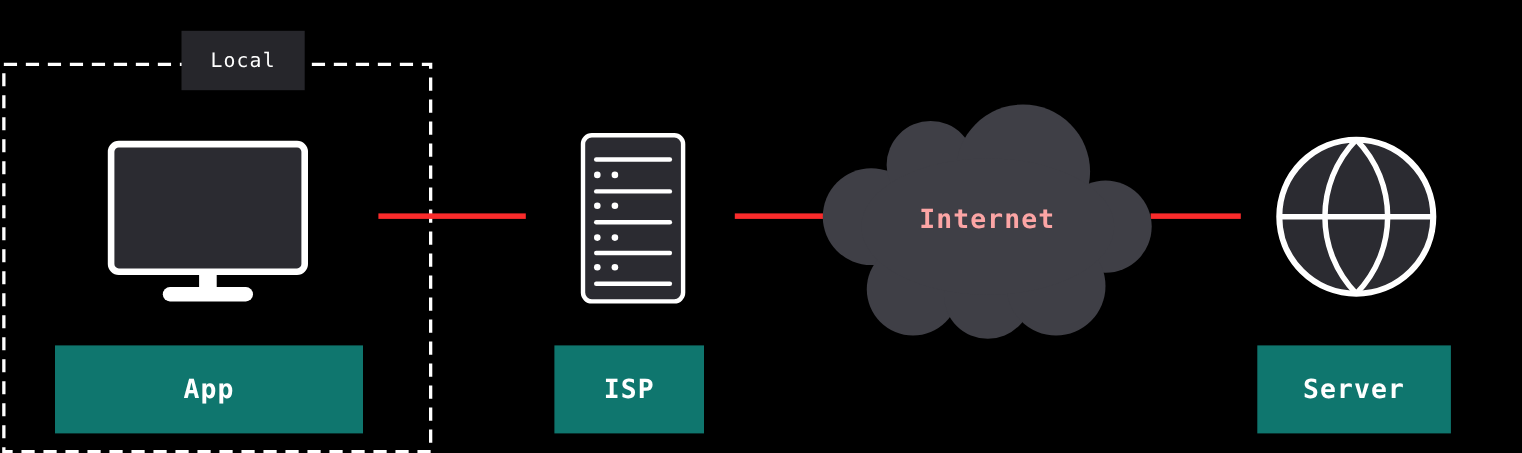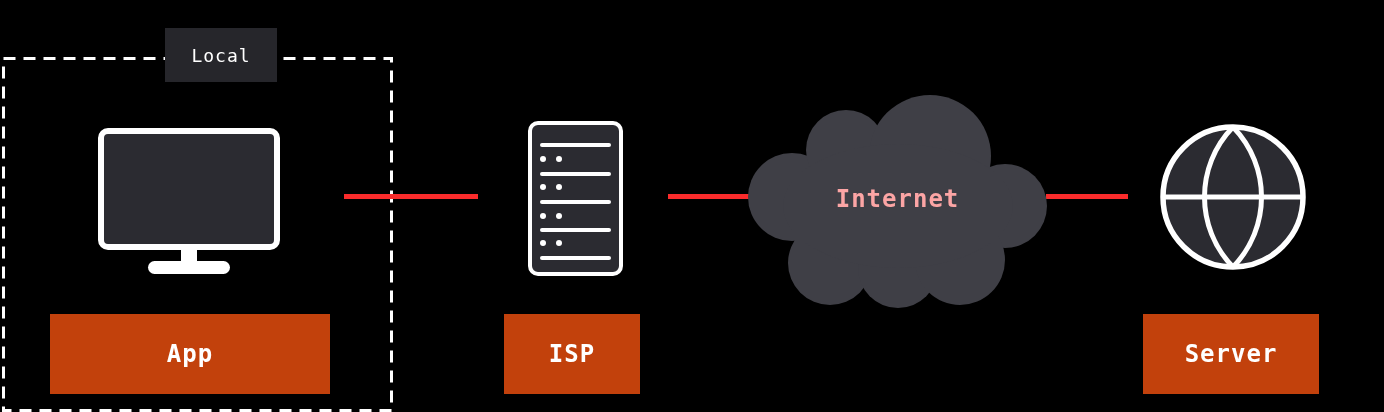--- a/index.html
+++ b/index.html
@@ -60,21 +60,21 @@
     width: 82px; height: 13px;
     border-radius: 7px;
     background: #ffffff;
   }
 
   
   .node-label {
     position: absolute;
     top: 314px;
     height: 80px;
-    background: #c2410c;
+    background: #0f766e;
     display: flex; align-items: center; justify-content: center;
     color: #ffffff;
     font-size: 24px;
     font-weight: bold;
     letter-spacing: 1px;
   }
   .node-label.app    { left: 50px;   width: 280px; }
   .node-label.isp    { left: 504px;  width: 136px; }
   .node-label.server { left: 1143px; width: 176px; }
 

